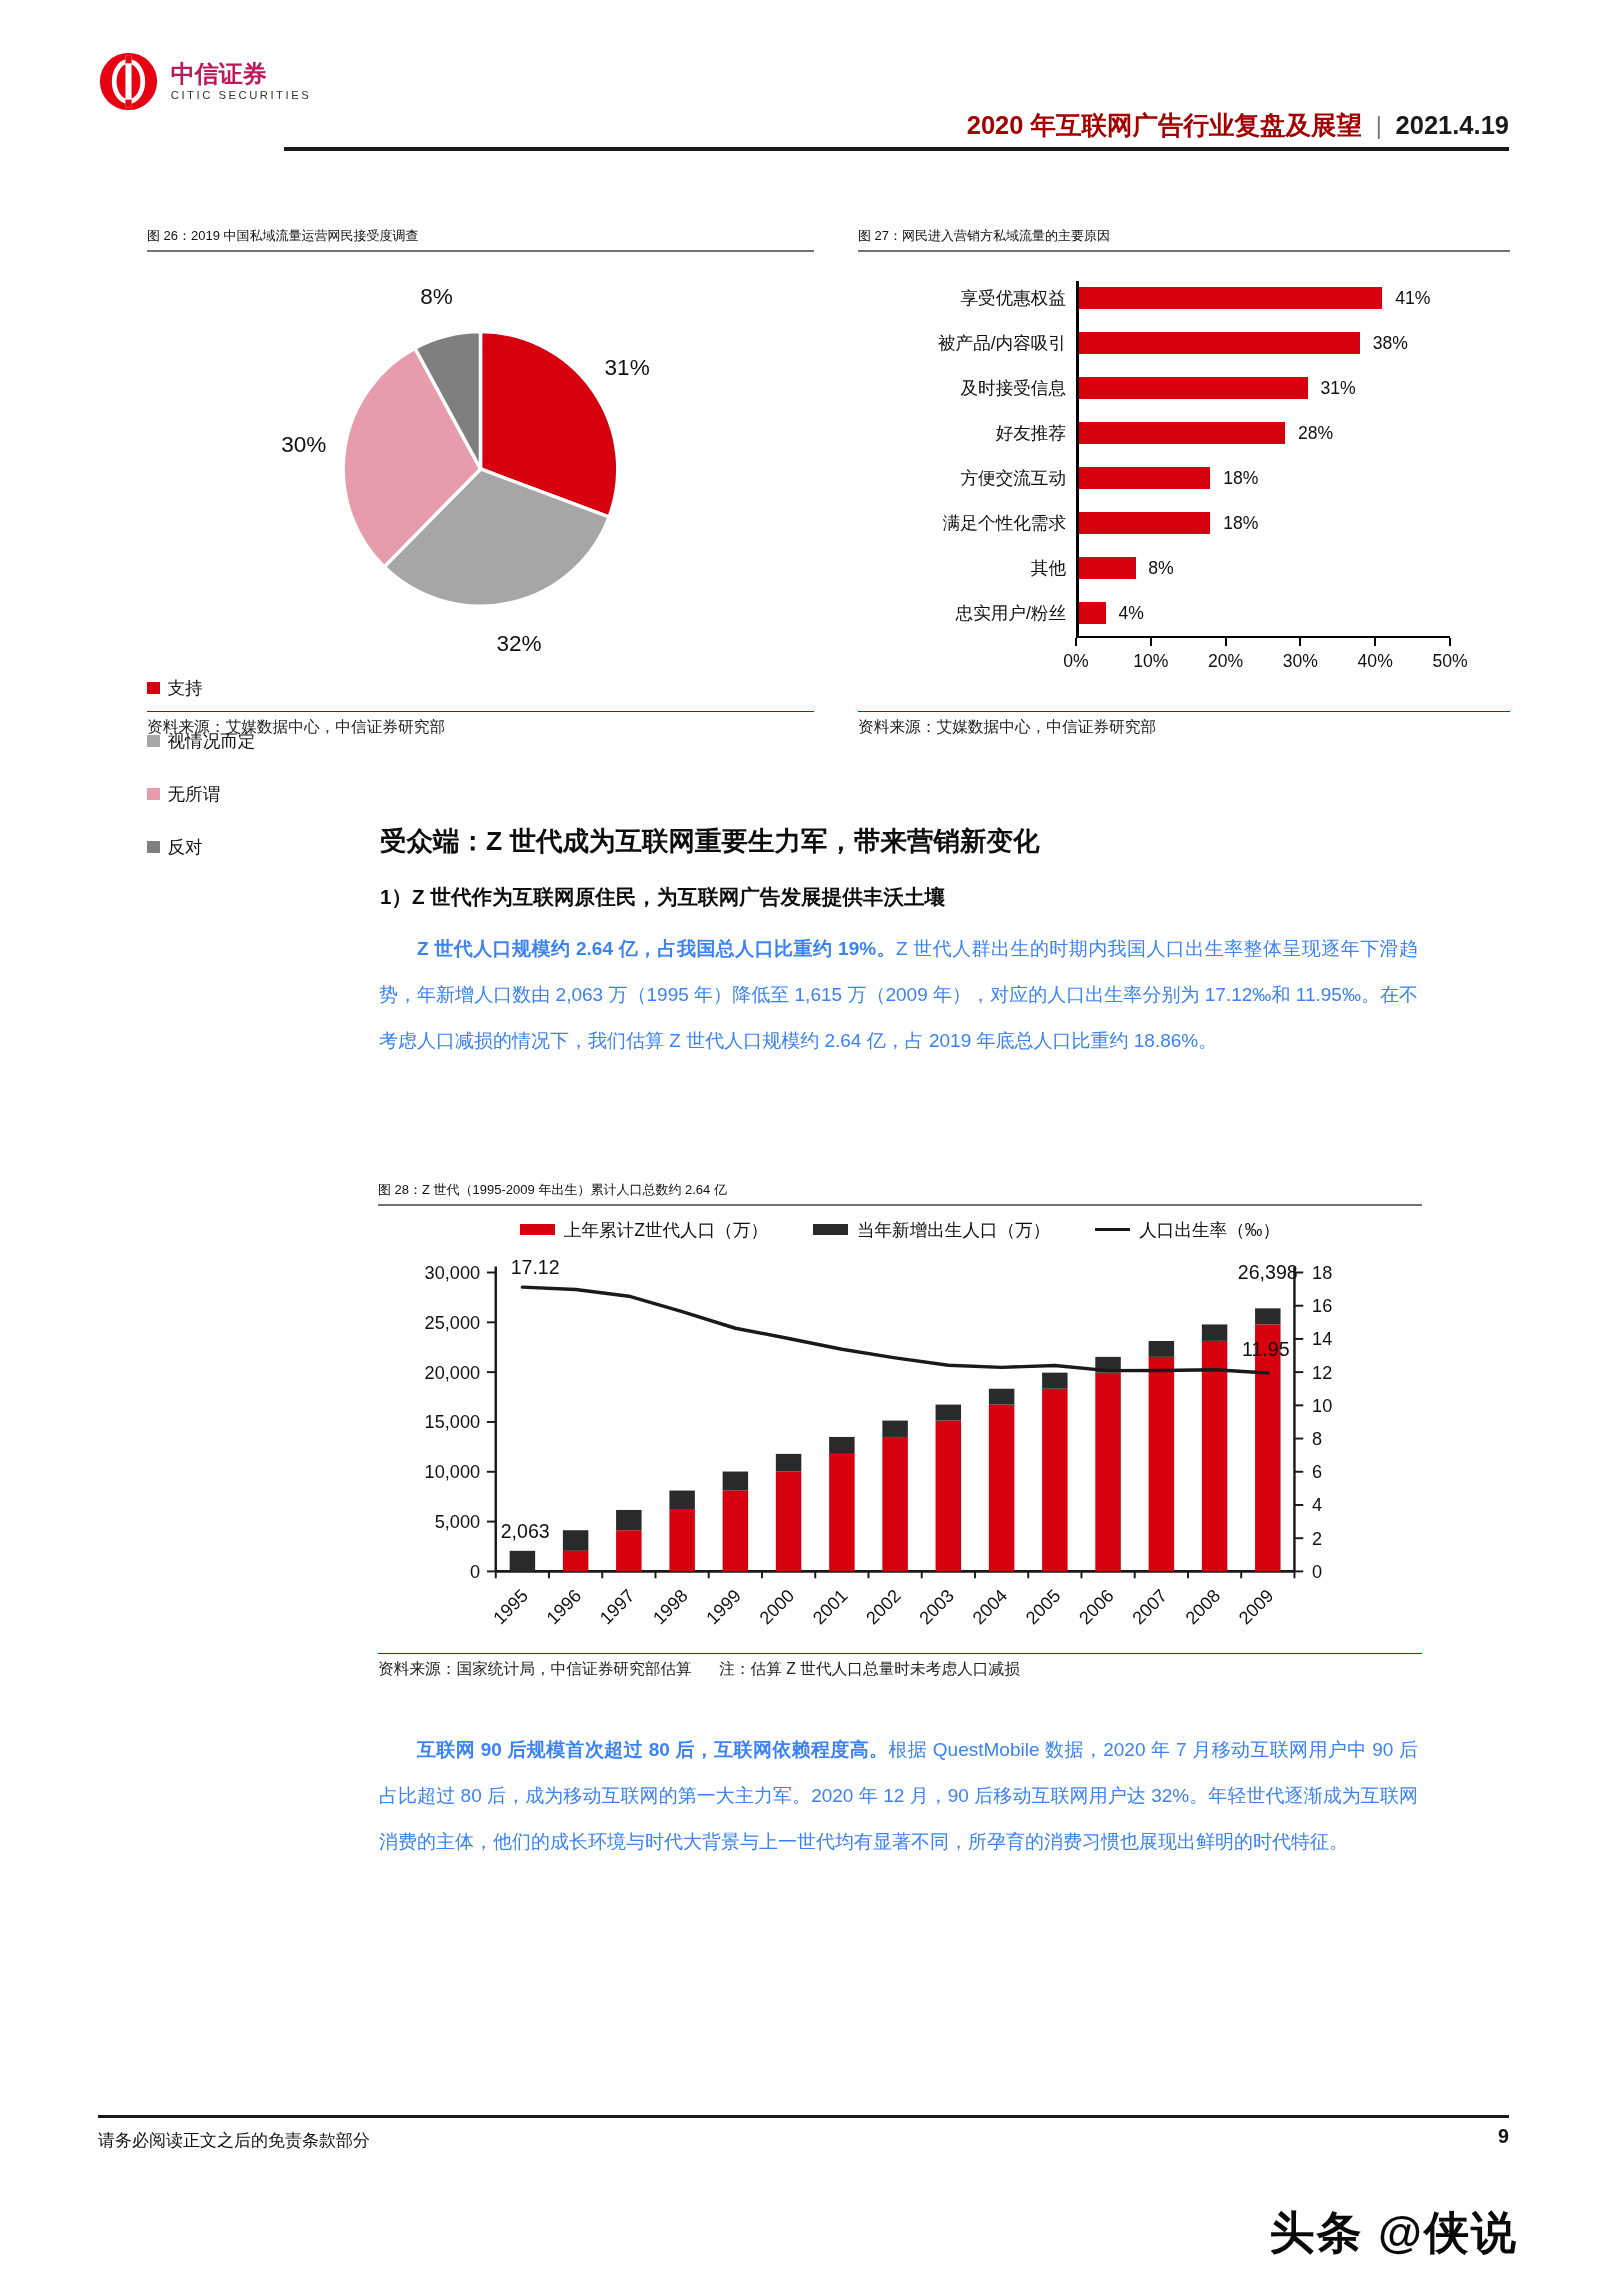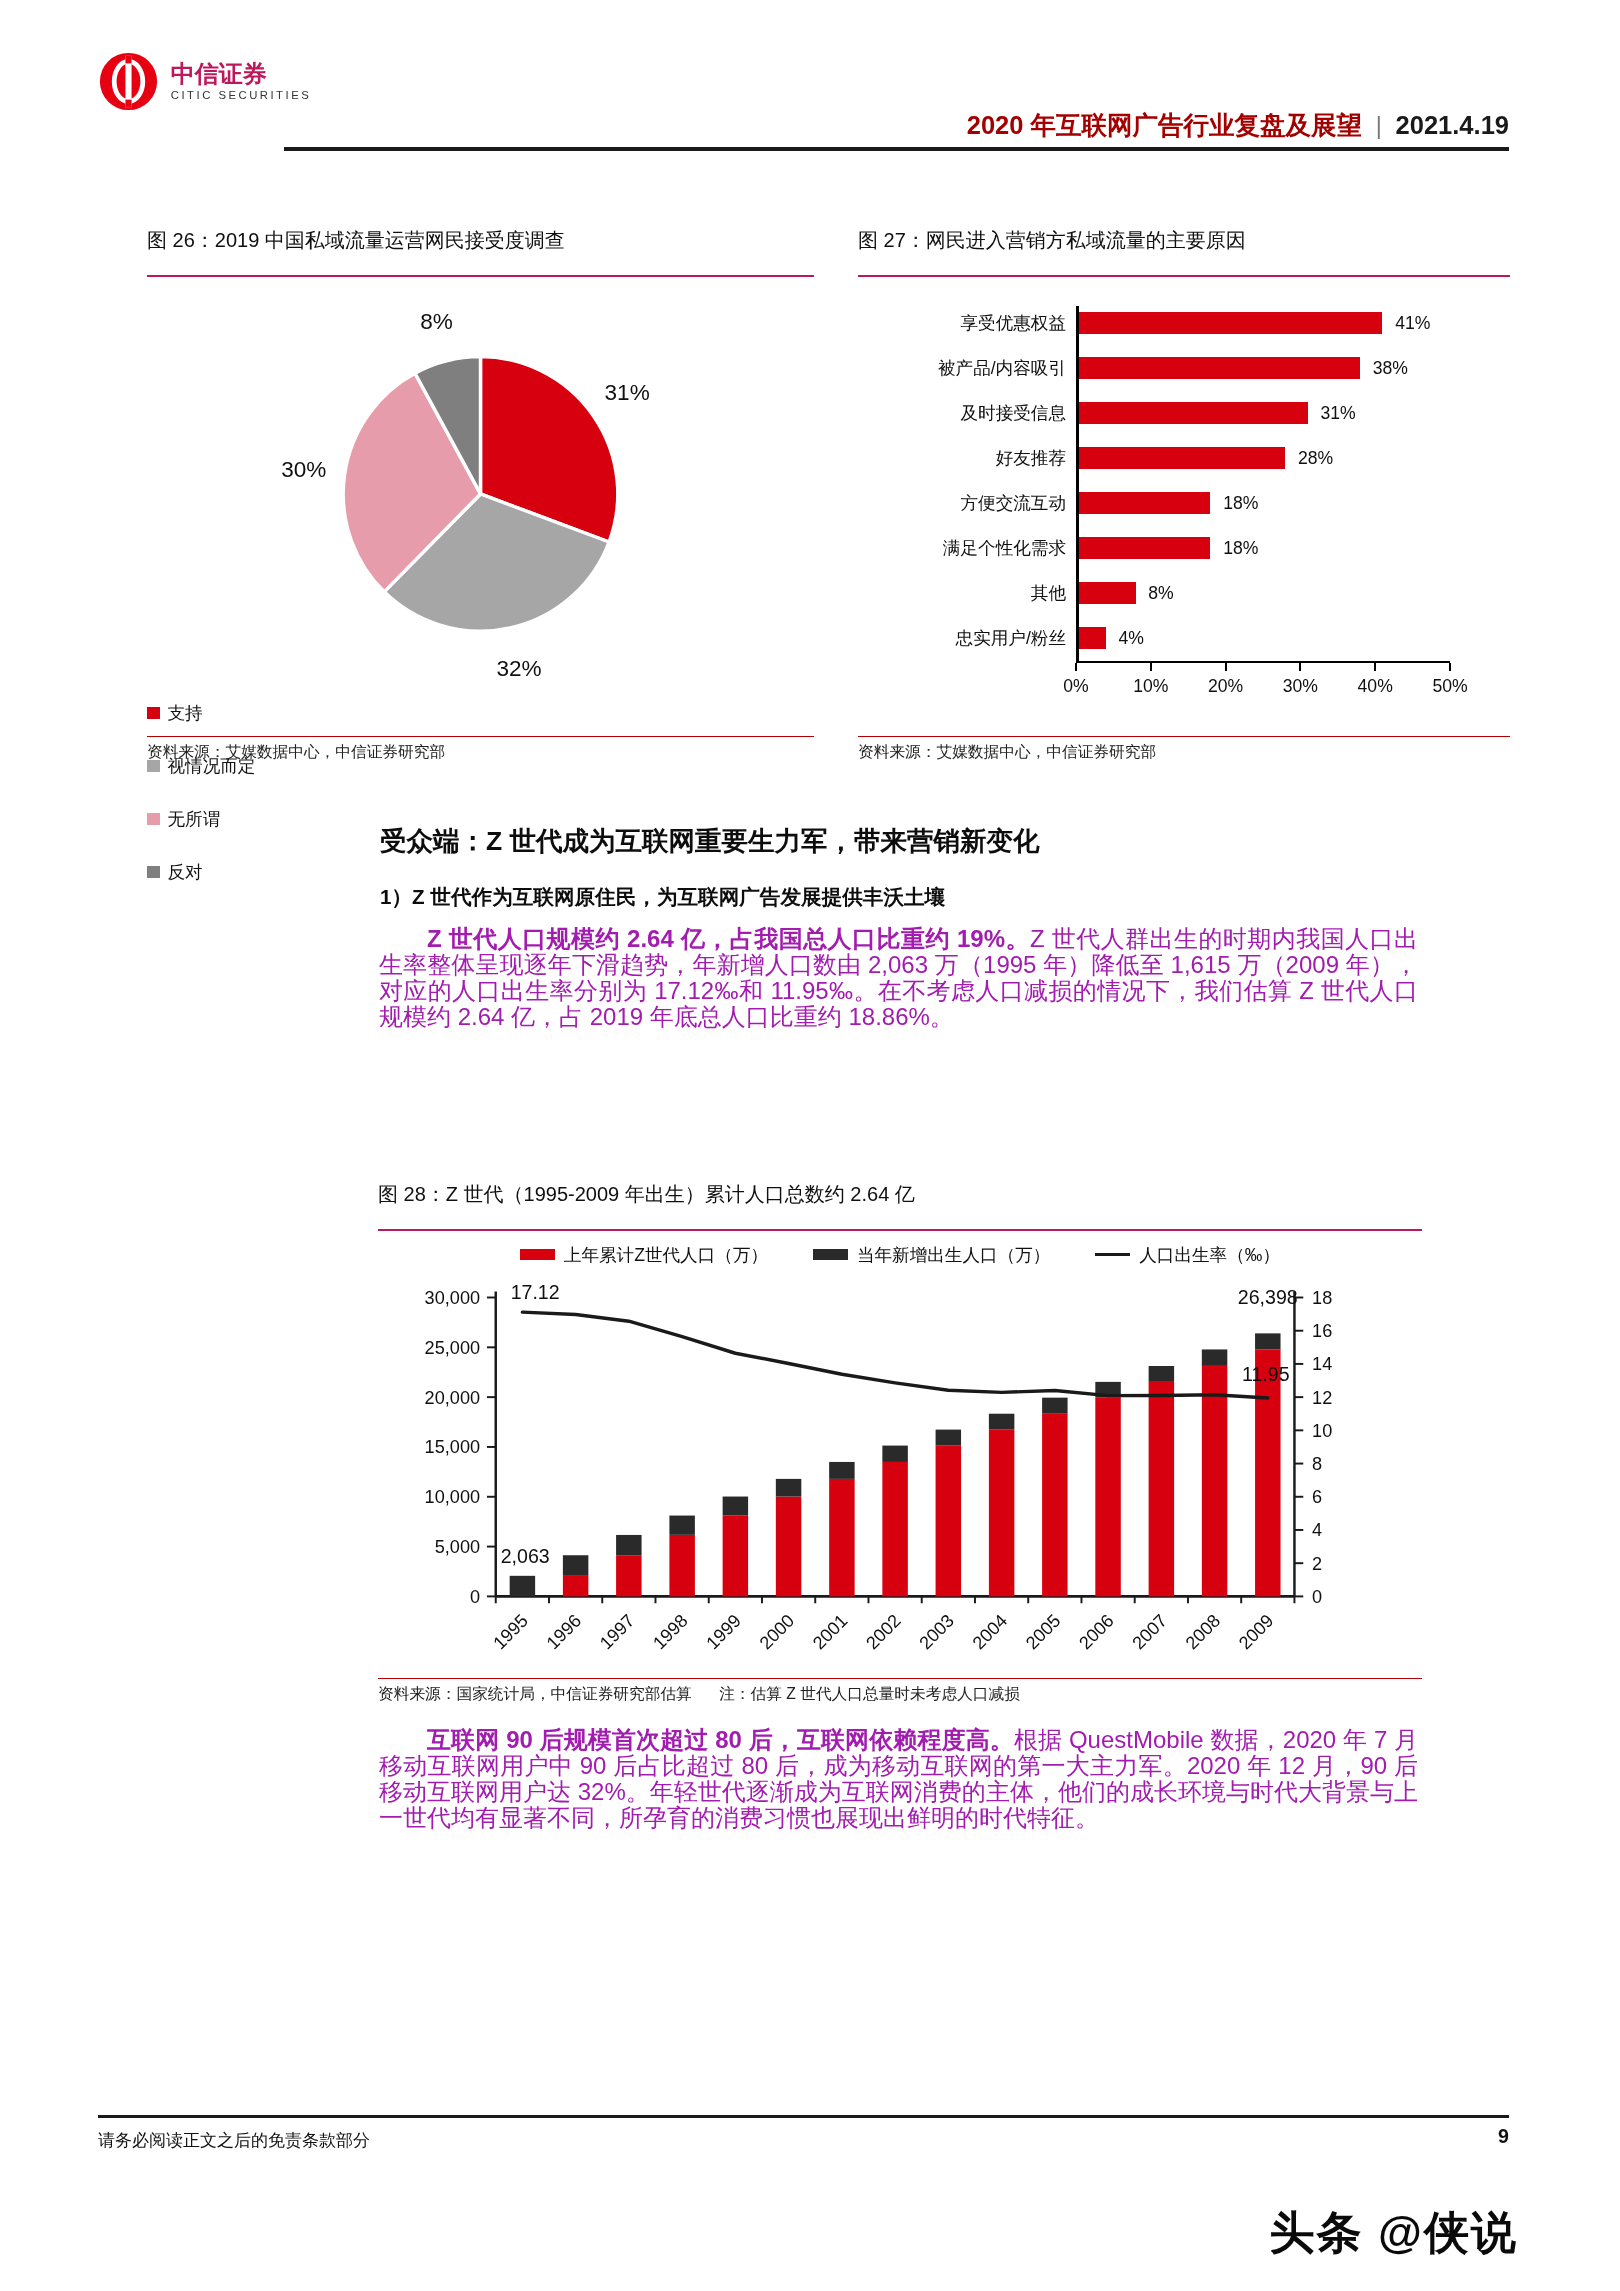--- a/index.html
+++ b/index.html
@@ -12,21 +12,21 @@
   .logo-emblem{width:61px;height:61px;flex:none;}
   .logo-cn{font-family:"Liberation Serif","DejaVu Serif",serif;font-weight:700;font-size:24px;color:#be185d;line-height:1.05;}
   .logo-en{font-size:11.3px;letter-spacing:2.5px;color:#333;margin-top:2px;}
   .header-title{position:absolute;right:111px;top:108px;display:flex;align-items:baseline;gap:13.7px;white-space:nowrap;}
   .header-title .rpt{font-size:25.5px;font-weight:700;color:#a40000;}
   .header-title .sep{font-size:23.5px;color:#777;font-weight:400;}
   .header-title .date{font-size:25.5px;font-weight:700;color:#1a1a1a;}
   .header-rule{position:absolute;left:284px;right:111px;top:147px;height:3.9px;background:#1a1a1a;}
   
   .figure{position:absolute;display:flex;flex-direction:column;}
-  .fig-caption{font-size:20px;font-weight:500;color:#101010;padding-bottom:21px;border-bottom:2px solid #be185d;white-space:nowrap;}
+  .fig-caption{font-size:13px;font-weight:500;color:#101010;padding-bottom:5px;border-bottom:2px solid #737373;white-space:nowrap;}
   .fig-body{height:459px;position:relative;}
   .fig-source{border-top:1.5px solid #b30000;padding-top:5px;font-size:15.7px;color:#222;}
   .fig-source .note{margin-left:27.4px;}
   
   .pie-svg{display:block;margin-top:3.9px;}
   .pie-legend{display:flex;justify-content:center;gap:29px;margin-top:0;flex-direction:column;}
   .pie-legend .item{display:flex;align-items:center;gap:7.8px;font-size:17.6px;color:#111;}
   .pie-legend .sw{width:12.7px;height:12.7px;flex:none;}
   
   .hbar-wrap{position:relative;margin-top:23.5px;}
@@ -35,21 +35,21 @@
   .hbar-track{position:relative;width:374px;height:45px;flex:none;}
   .hbar-bar{position:absolute;left:0;top:11.8px;height:21.6px;}
   .hbar-val{position:absolute;top:50%;transform:translateY(-50%);font-size:17.6px;color:#101010;white-space:nowrap;}
   .hbar-axis{position:relative;margin-left:218px;width:374px;border-top:2.5px solid #000;height:43px;}
   .hbar-tick{position:absolute;top:0;width:2px;height:8.8px;background:#000;transform:translateX(-1px);}
   .hbar-ticklabel{position:absolute;top:13.7px;transform:translateX(-50%);font-size:17.6px;color:#101010;}
   .hbar-vline{position:absolute;left:218px;top:5.9px;bottom:43px;width:2.5px;background:#000;}
   
   .sec-heading{position:absolute;left:380px;top:823px;font-size:26.5px;font-weight:700;color:#0d0d0d;white-space:nowrap;}
   .sec-subheading{position:absolute;left:380px;top:883px;font-size:20.6px;font-weight:700;color:#0d0d0d;white-space:nowrap;}
-  .para{position:absolute;left:379px;width:1039px;font-size:24px;line-height:26px;text-align:justify;color:#a21caf;}
+  .para{position:absolute;left:379px;width:1039px;font-size:19px;line-height:46px;text-align:justify;color:#3b82f6;}
   .para p{margin:0;text-indent:2em;}
   .para .lead{font-weight:700;}
   
   .combo-legend{display:flex;justify-content:center;align-items:center;gap:45px;margin-top:11.8px;}
   .combo-legend .item{display:flex;align-items:center;gap:8.8px;font-size:17.6px;color:#111;white-space:nowrap;}
   .sw-bar{width:35px;height:10.8px;flex:none;}
   .sw-line{width:35px;height:2.9px;flex:none;background:#1a1a1a;}
   .combo-svg-holder{margin-top:5.9px;}
   
   .footer-rule{position:absolute;left:98px;right:111px;top:2115px;height:2.9px;background:#1a1a1a;}

